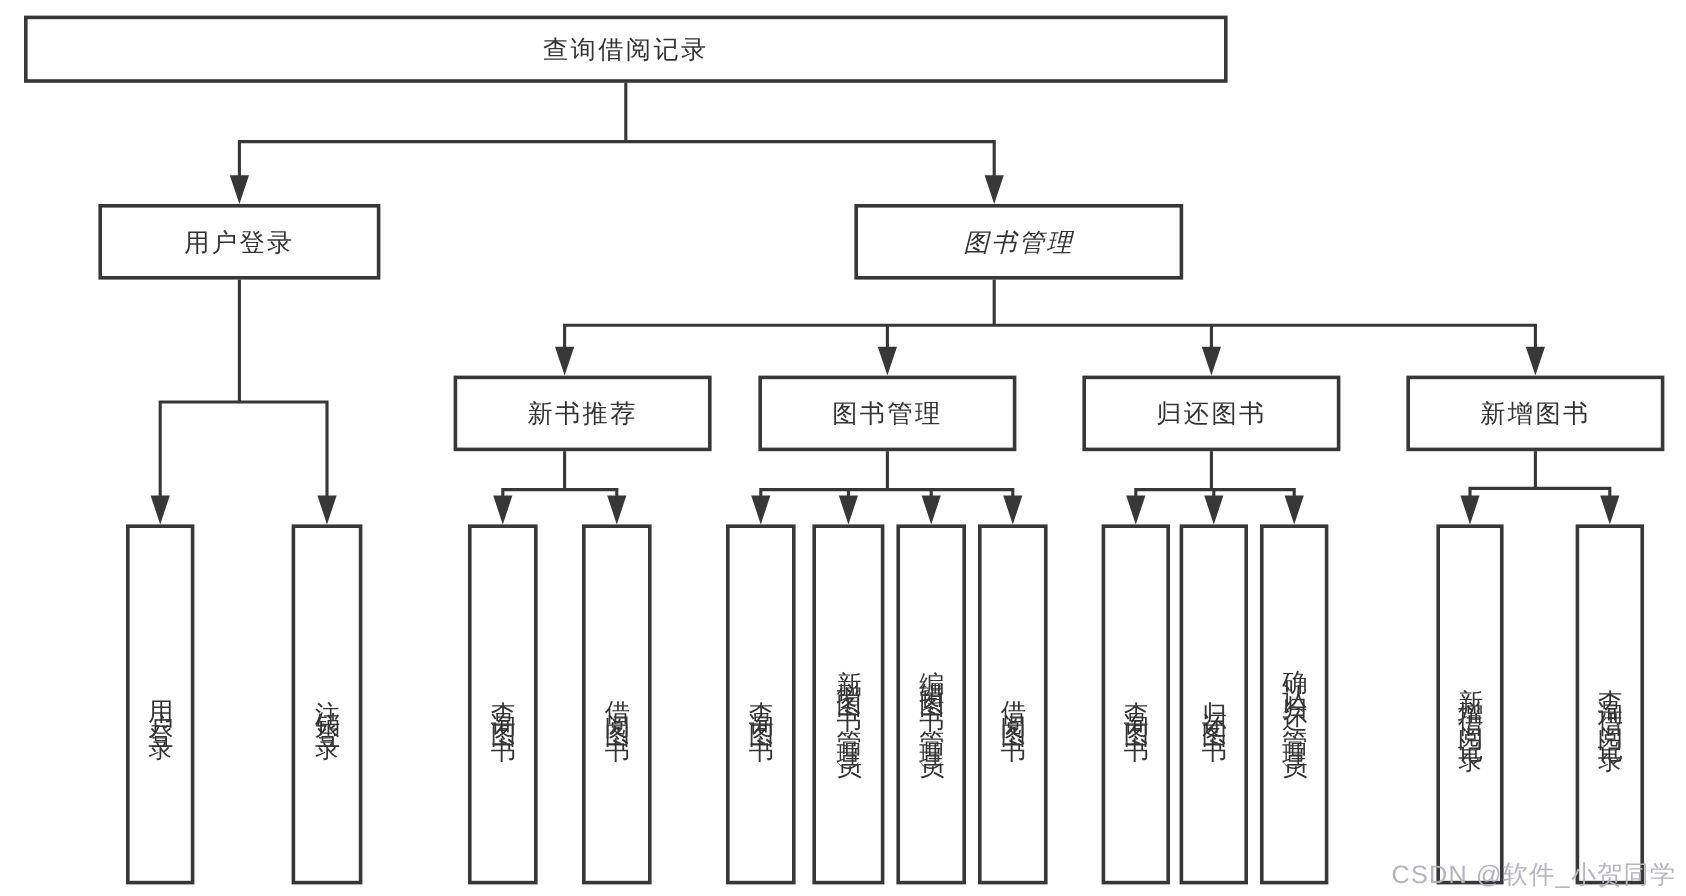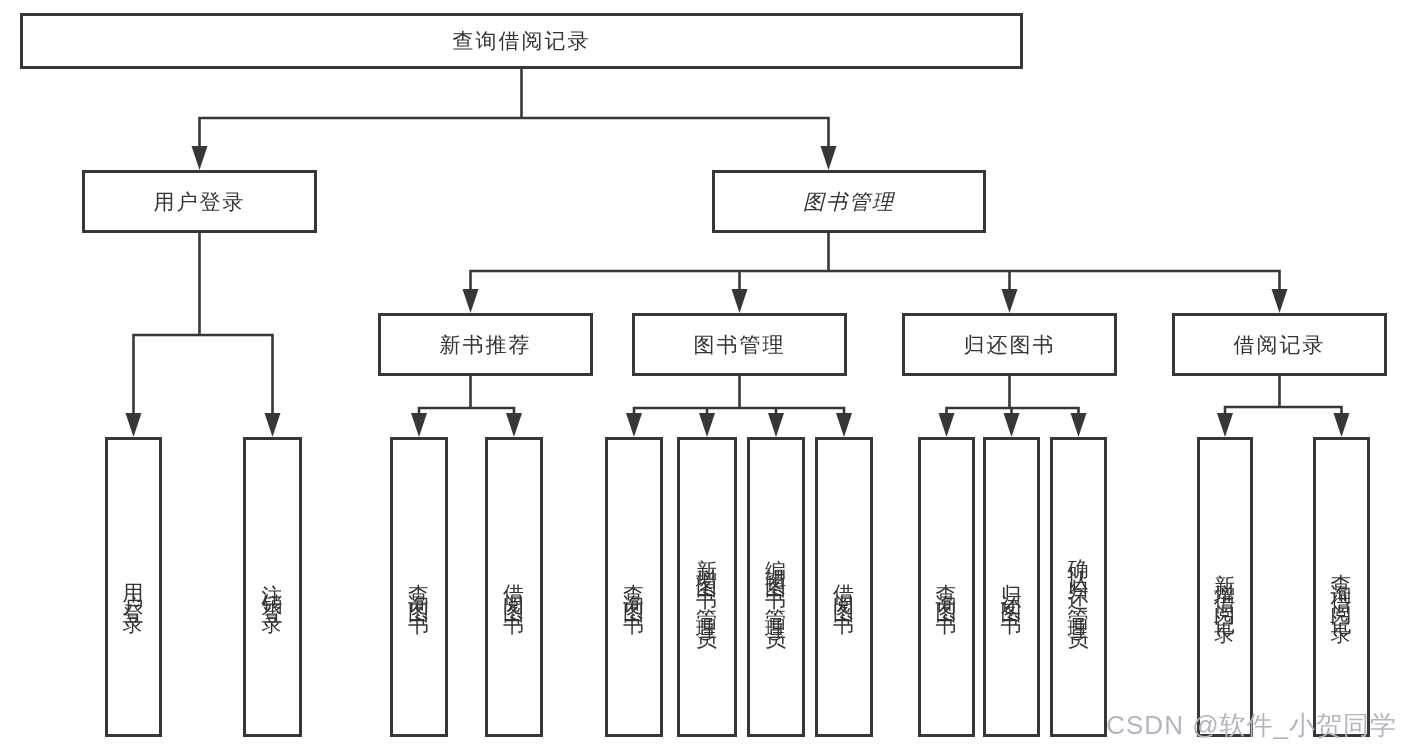--- a/index.html
+++ b/index.html
@@ -22,21 +22,21 @@
   .hbox { height:63px; }
   .root { height:56px; }
   .vbox { top:437px; height:300px; width:58px; }
   .vbox .vtext {
     writing-mode:vertical-rl; text-orientation:mixed;
     letter-spacing:10px; line-height:1; font-size:21px;
     max-height:292px;
   }
   .watermark {
     position:absolute; right:8px; bottom:4px;
-    color:var(--watermark); font-size:26px; letter-spacing:1px;margin-left:46px;
+    color:var(--watermark); font-size:21px; letter-spacing:1px;margin-left:46px;
   }
 </style>
 </head>
 <body>
 
 <div id="stage">
 
   <svg class="connector" width="1405" height="747" viewBox="0 0 1405 747">
 
     <path d="M521.5 69 V118 M199.5 118 H828.5 M199.5 118 V162 M828.5 118 V162"></path>
@@ -87,21 +87,21 @@
   <div class="box hbox" style="left:363px; top:313px; width:215px;margin-left:15px;">
     <span>新书推荐</span>
   </div>
   <div class="box hbox" style="left:632px; top:313px; width:215px;">
     <span>图书管理</span>
   </div>
   <div class="box hbox" style="left:902px; top:313px; width:215px;">
     <span>归还图书</span>
   </div>
   <div class="box hbox" style="left:1172px; top:313px; width:215px;">
-    <span>借阅记录</span>
+    <span>新增图书</span>
   </div>
 
   <div class="box vbox" style="left:105px; width:57px;">
     <span class="vtext">用户登录</span>
   </div>
   <div class="box vbox" style="left:243px; width:59px;">
     <span class="vtext">注销登录</span>
   </div>
 
   <div class="box vbox" style="left:390px; width:58px;">

